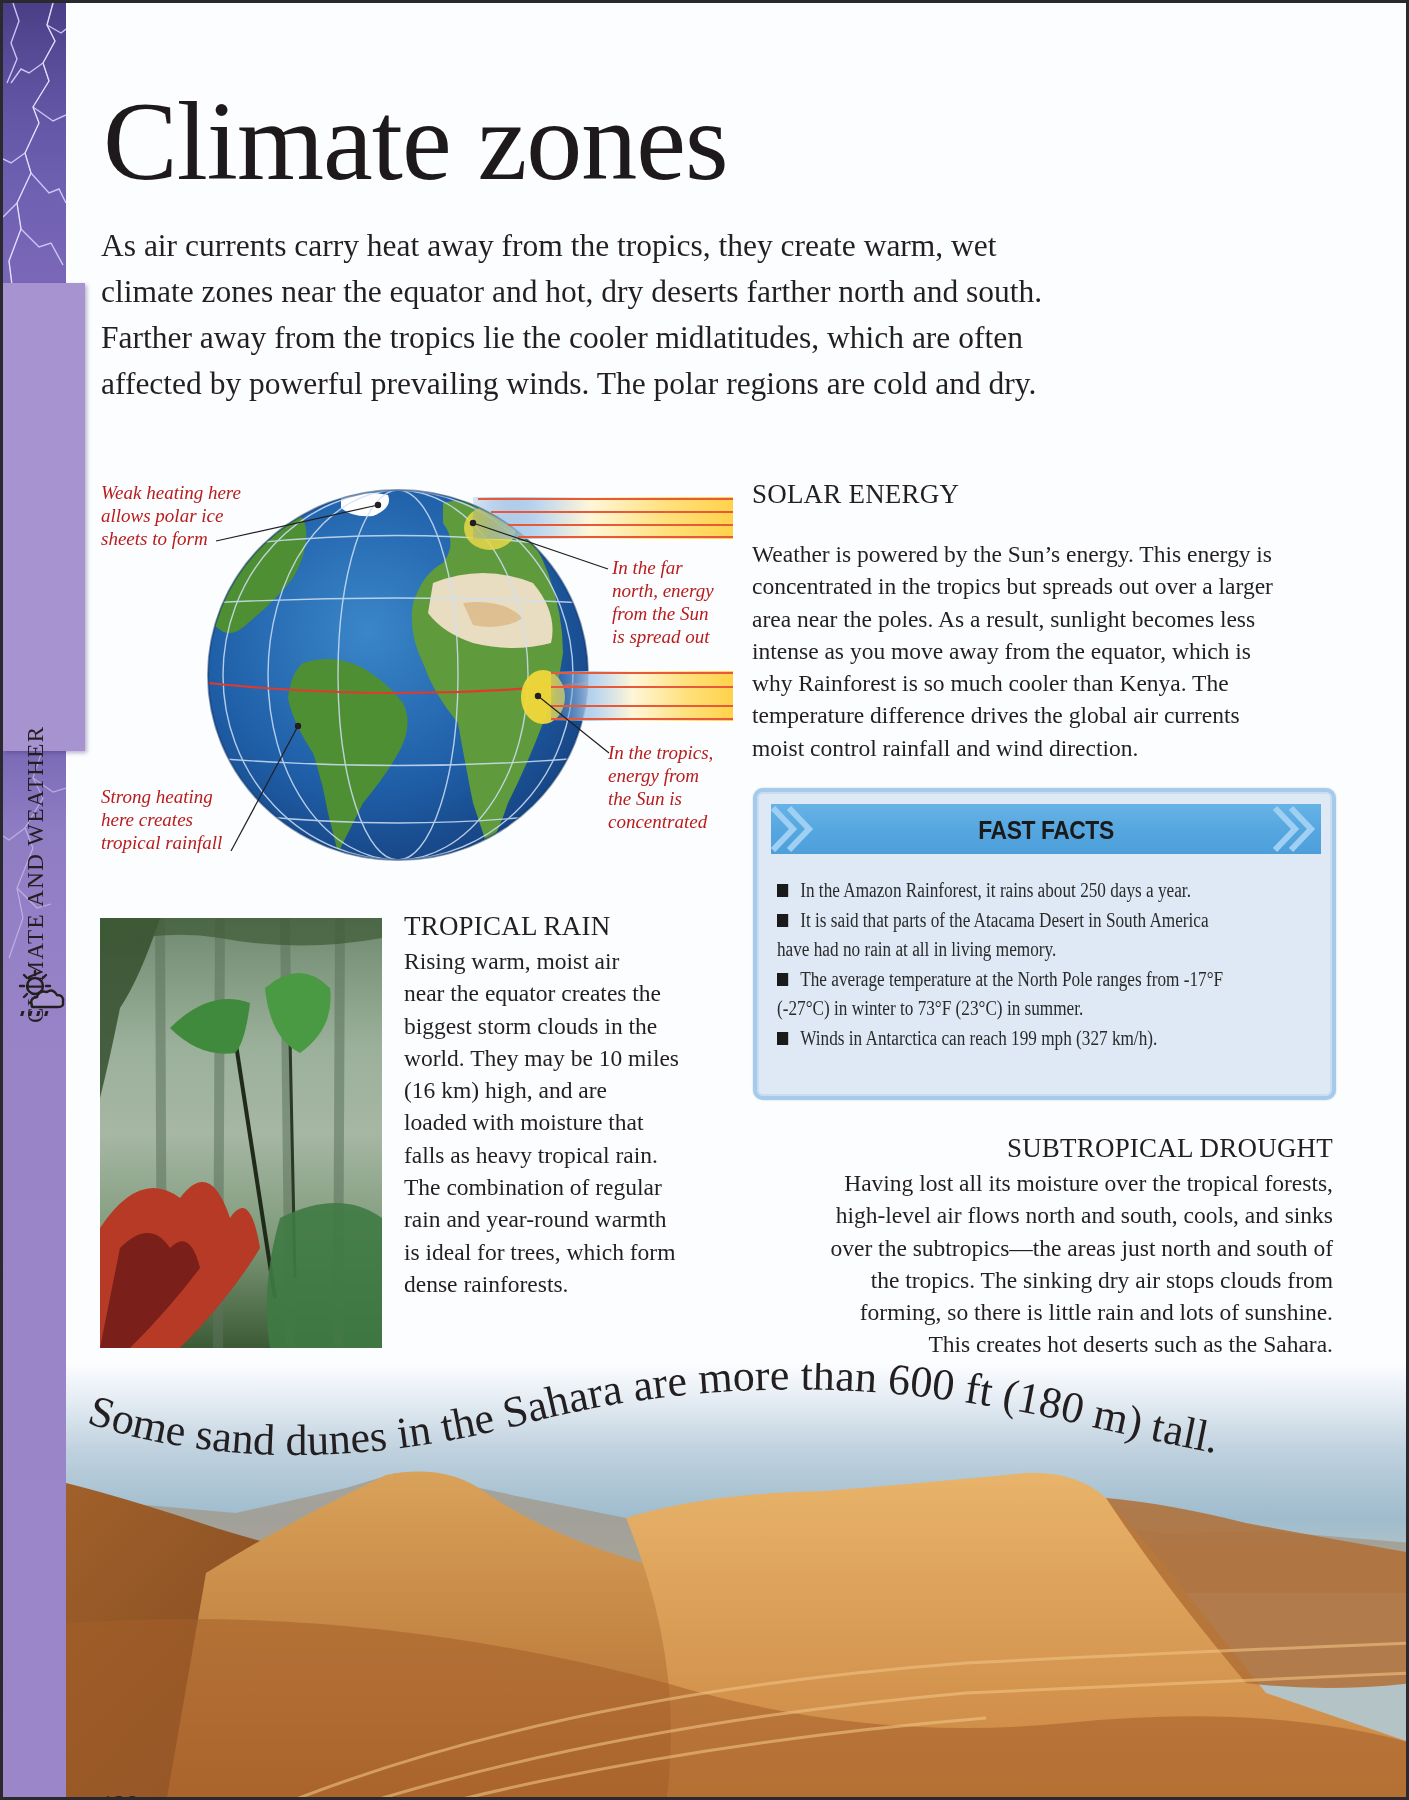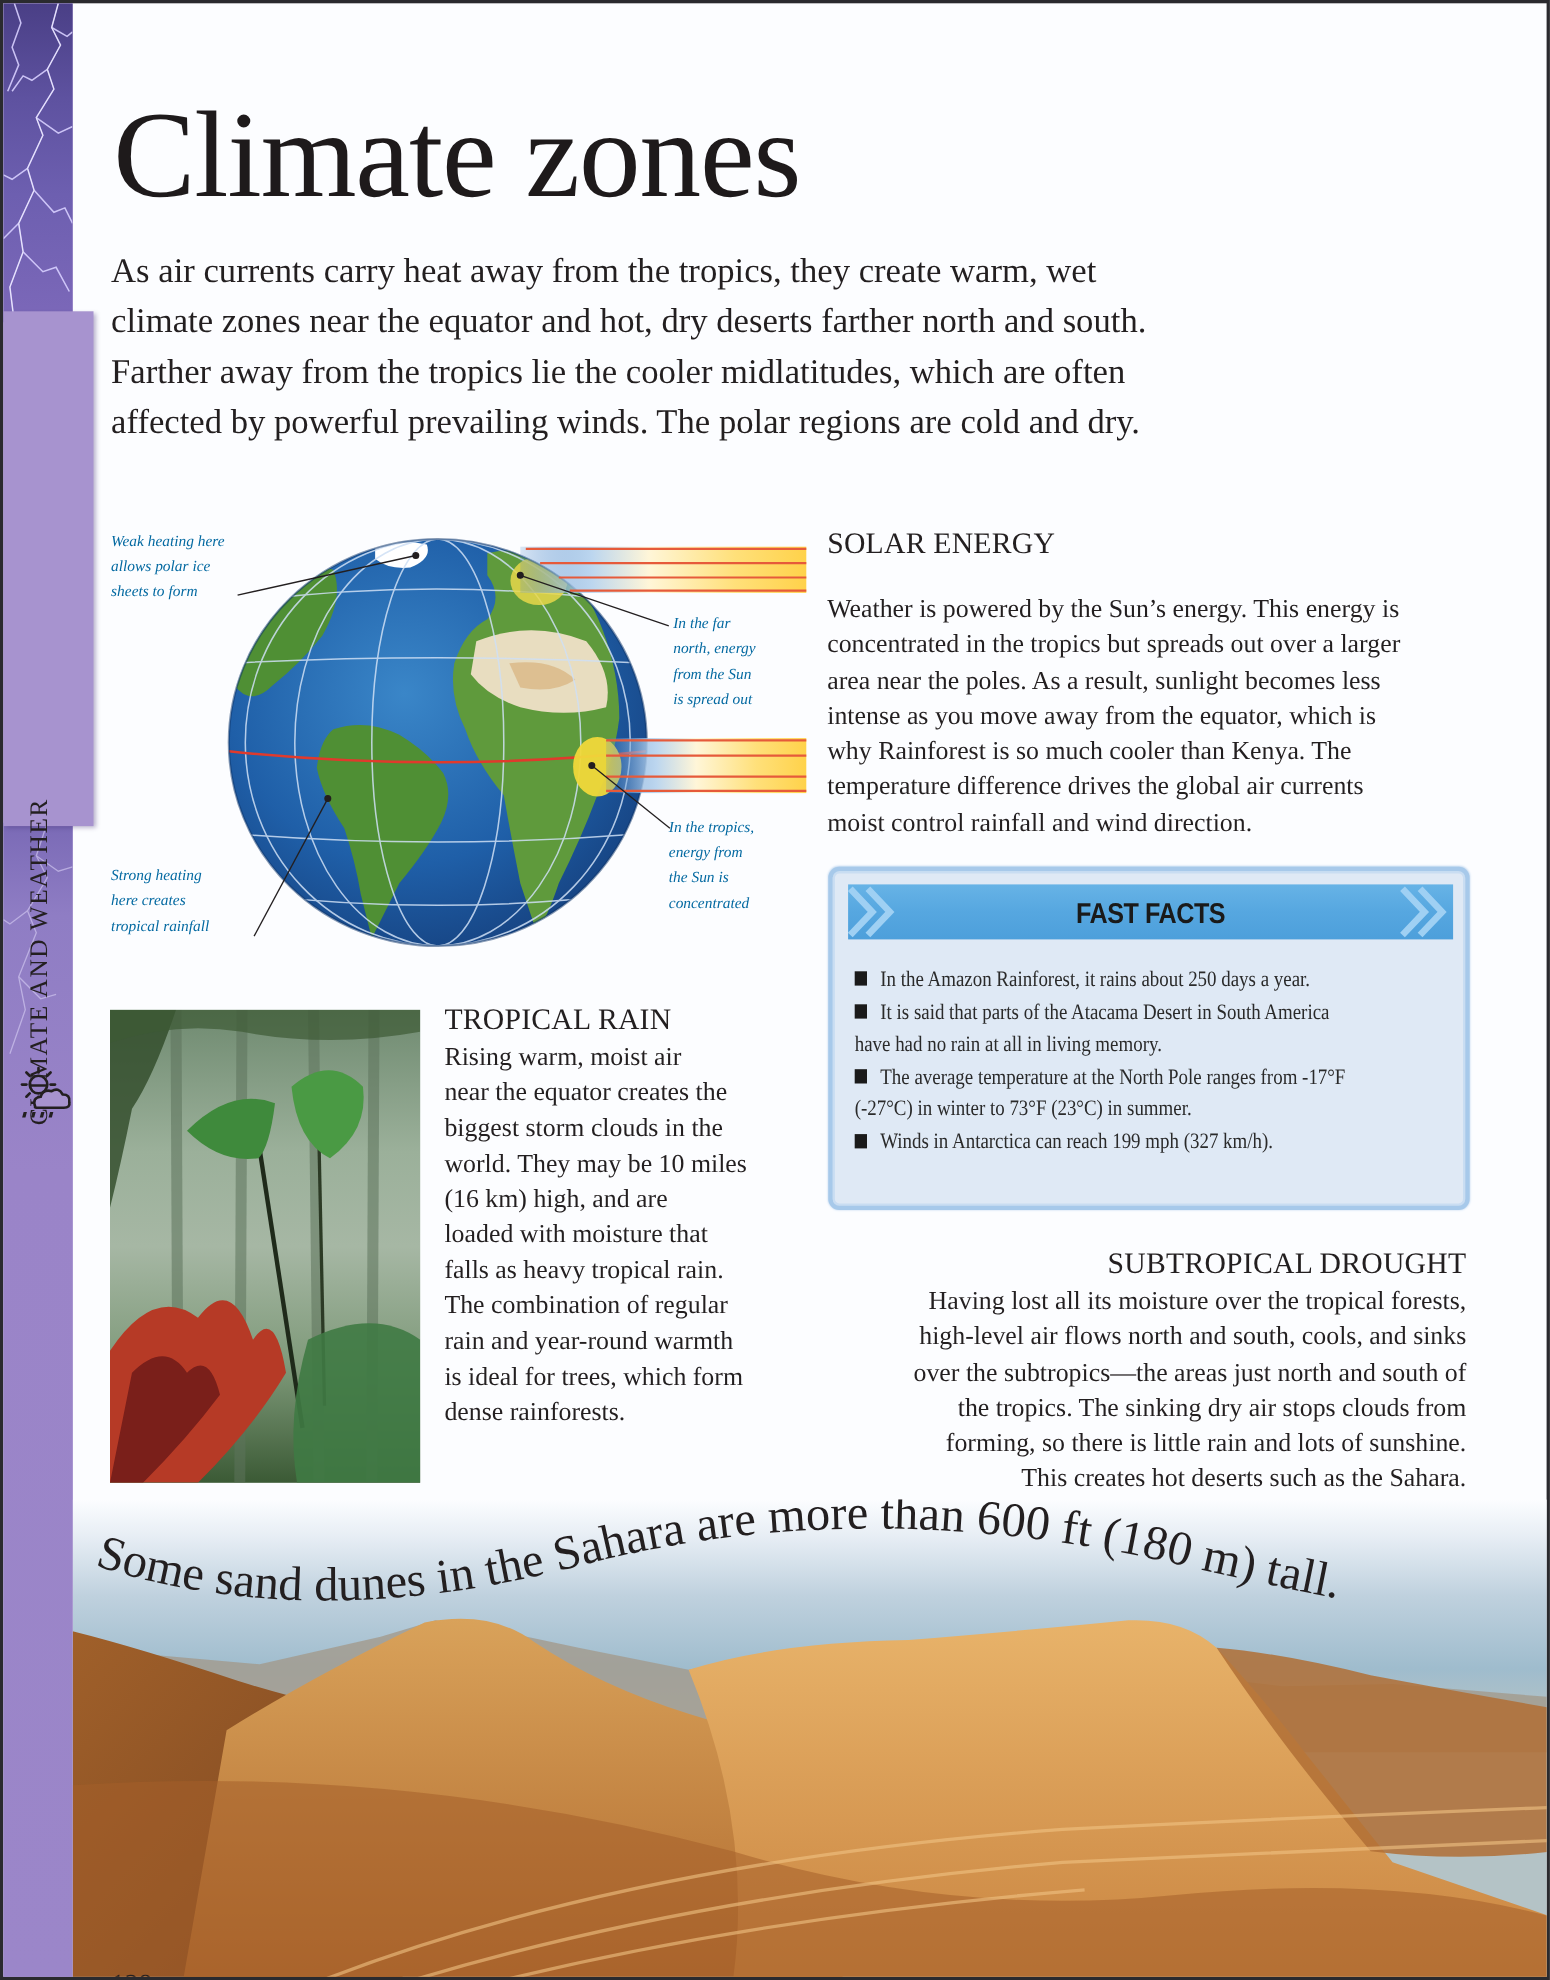--- a/index.html
+++ b/index.html
@@ -23,21 +23,21 @@
     white-space: nowrap; text-align: left; line-height: 34px; }
   .tab-icon { position: absolute; left: 12px; top: 685px; width: 52px; height: 52px; }
 
   
   .title { position: absolute; left: 100px; top: 78px; font-size: 112px; line-height: 120px; font-weight: normal; color: #1e1a1b; letter-spacing: -1px; }
   .intro { position: absolute; left: 98px; top: 220px; width: 1100px; font-size: 31.5px; line-height: 46px; color: #231f20; }
   .intro div { white-space: nowrap; }
 
   
   .globe-wrap { position: absolute; left: 180px; top: 470px; width: 560px; height: 400px; }
-  .annot { position: absolute; font-style: italic; font-size: 14px; line-height: 23px; color: #0369a1; white-space: nowrap; }
+  .annot { position: absolute; font-style: italic; font-size: 19px; line-height: 23px; color: #b91c1c; white-space: nowrap; }
 
   
   .sec-head { position: absolute; font-size: 27px; font-weight: normal; letter-spacing: 0.2px; color: #231f20; white-space: nowrap; }
   .sec-body { position: absolute; font-size: 23.5px; line-height: 32.3px; color: #231f20; }
   .sec-body div { white-space: nowrap; }
 
   
   .ff-box { position: absolute; left: 750px; top: 785px; width: 583px; height: 312px; border-radius: 10px;
     background: #dfe9f5; border: 4px solid #a7c9ea; box-shadow: inset 0 0 0 2px #c9ddf2, 0 0 2px #b8d3ee; padding-left: 18px; }
   .ff-banner { position: absolute; left: 14px; top: 12px; width: 550px; height: 50px;

